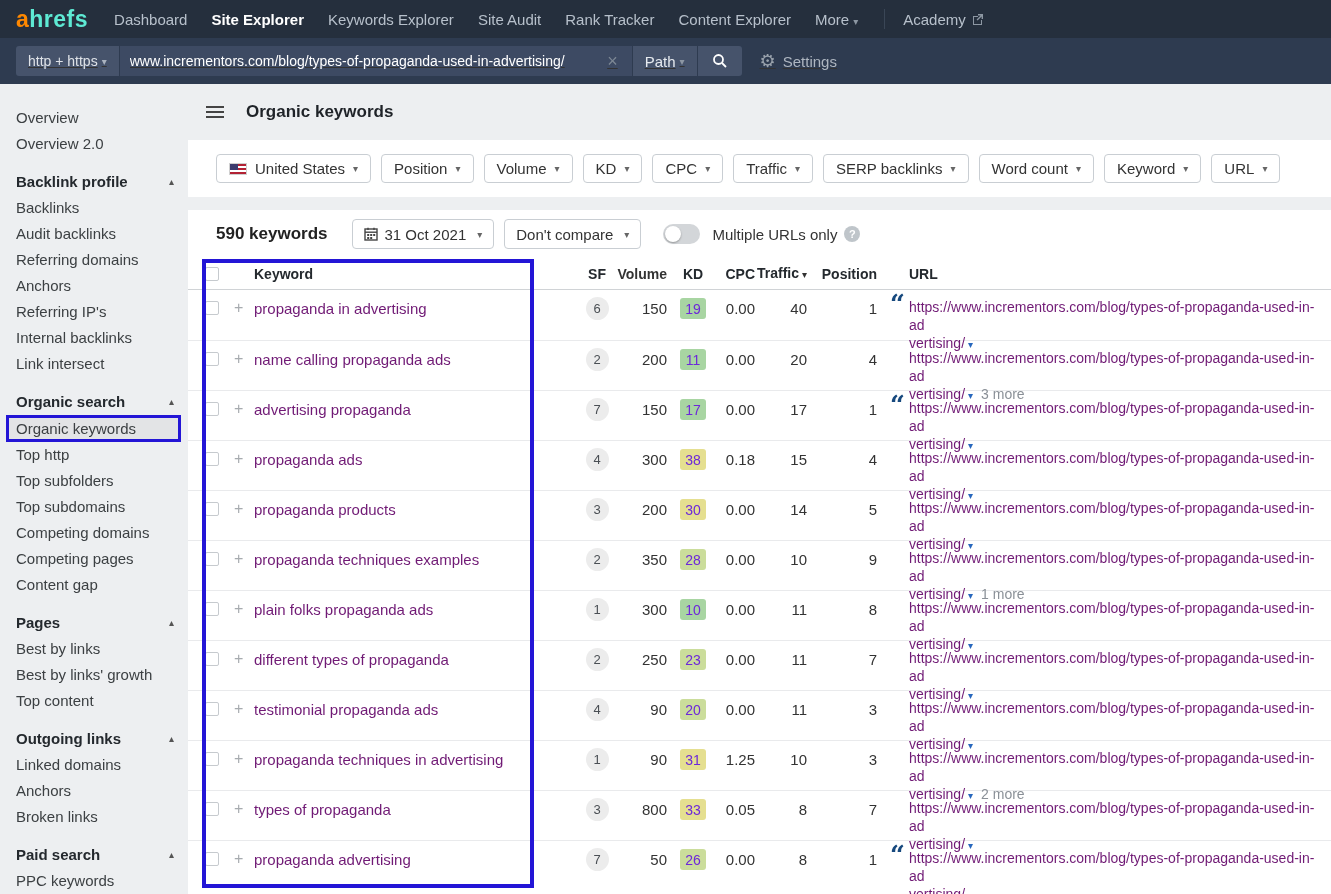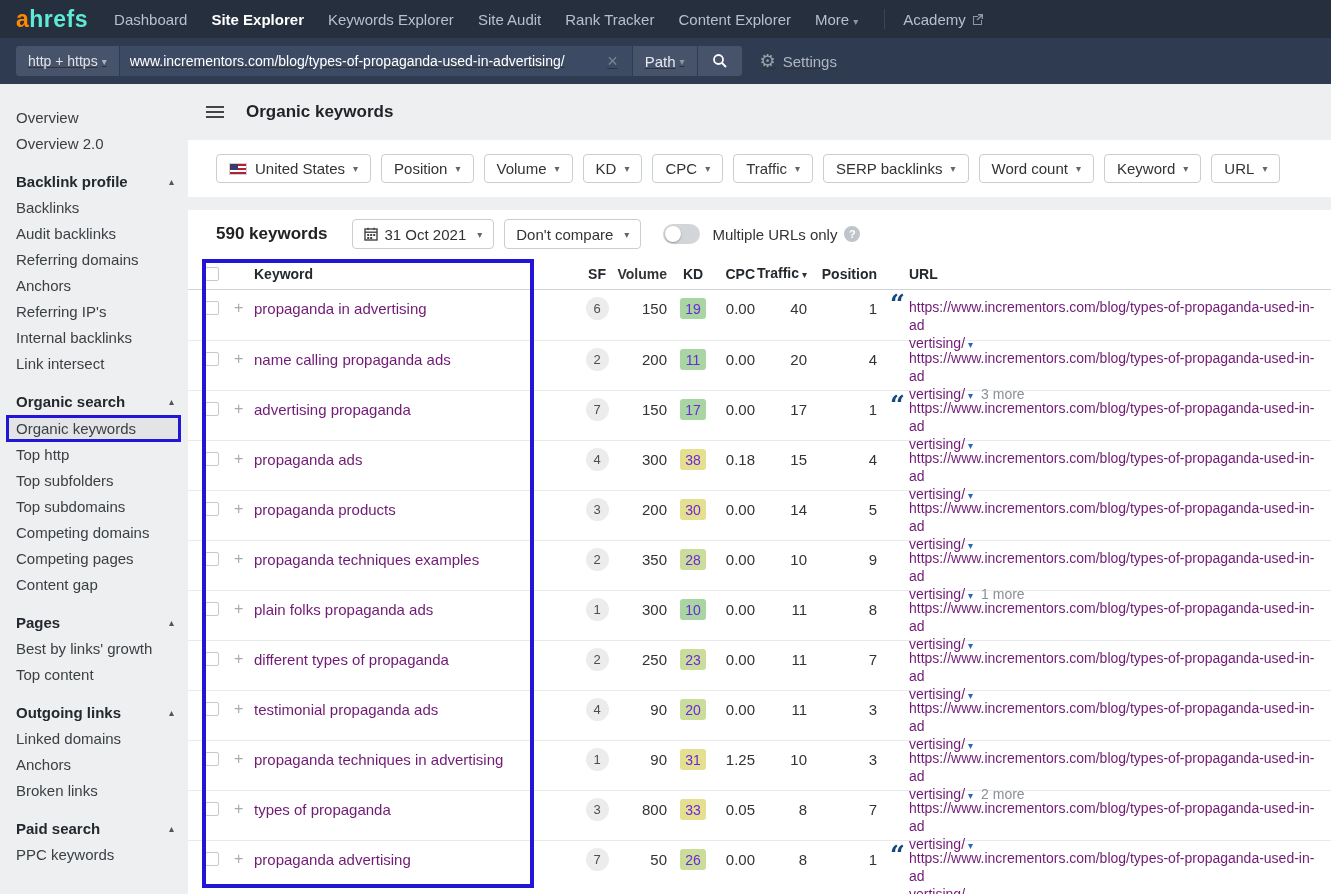--- a/index.html
+++ b/index.html
@@ -159,20 +159,21 @@
       <div class="sb-item active">Organic keywords</div>
       <div class="sb-item">Top http</div>
       <div class="sb-item">Top subfolders</div>
       <div class="sb-item">Top subdomains</div>
       <div class="sb-item">Competing domains</div>
       <div class="sb-item">Competing pages</div>
       <div class="sb-item">Content gap</div>
     </div>
     <div class="sb-group">
       <div class="sb-header">Pages<span class="sb-caret">▴</span></div>
+      <div class="sb-item">Best by links</div>
       <div class="sb-item">Best by links' growth</div>
       <div class="sb-item">Top content</div>
     </div>
     <div class="sb-group">
       <div class="sb-header">Outgoing links<span class="sb-caret">▴</span></div>
       <div class="sb-item">Linked domains</div>
       <div class="sb-item">Anchors</div>
       <div class="sb-item">Broken links</div>
     </div>
     <div class="sb-group">

